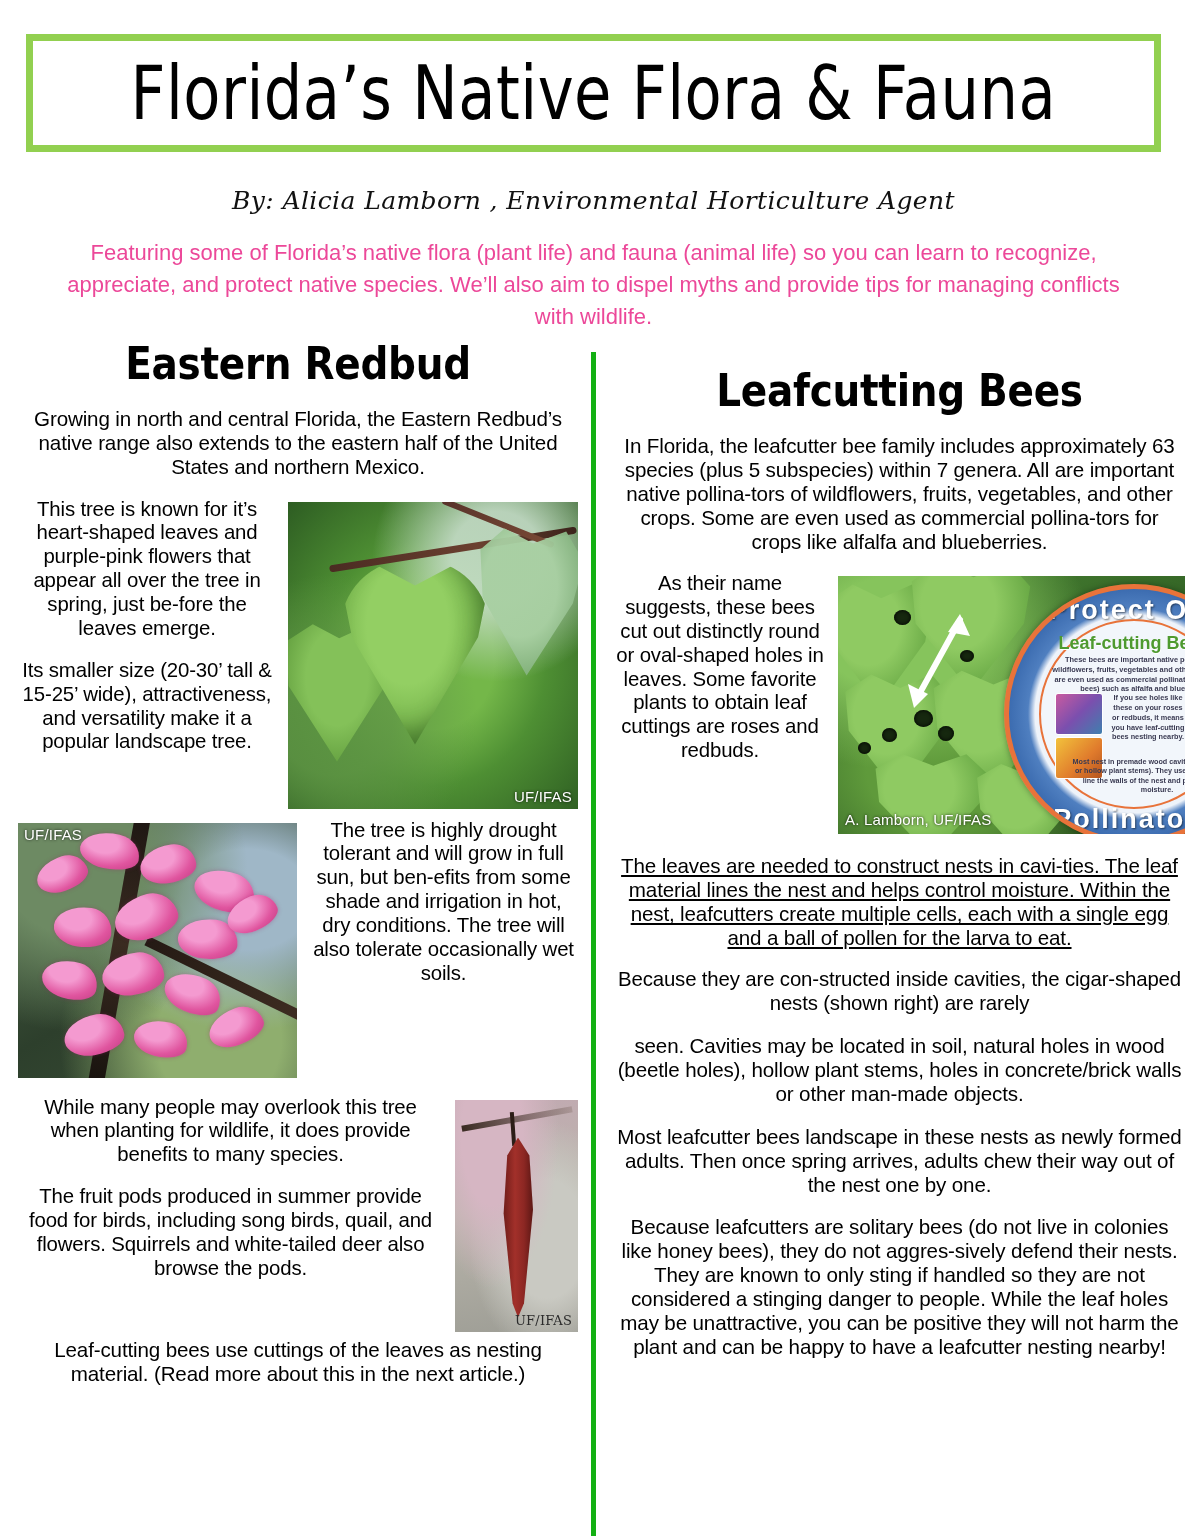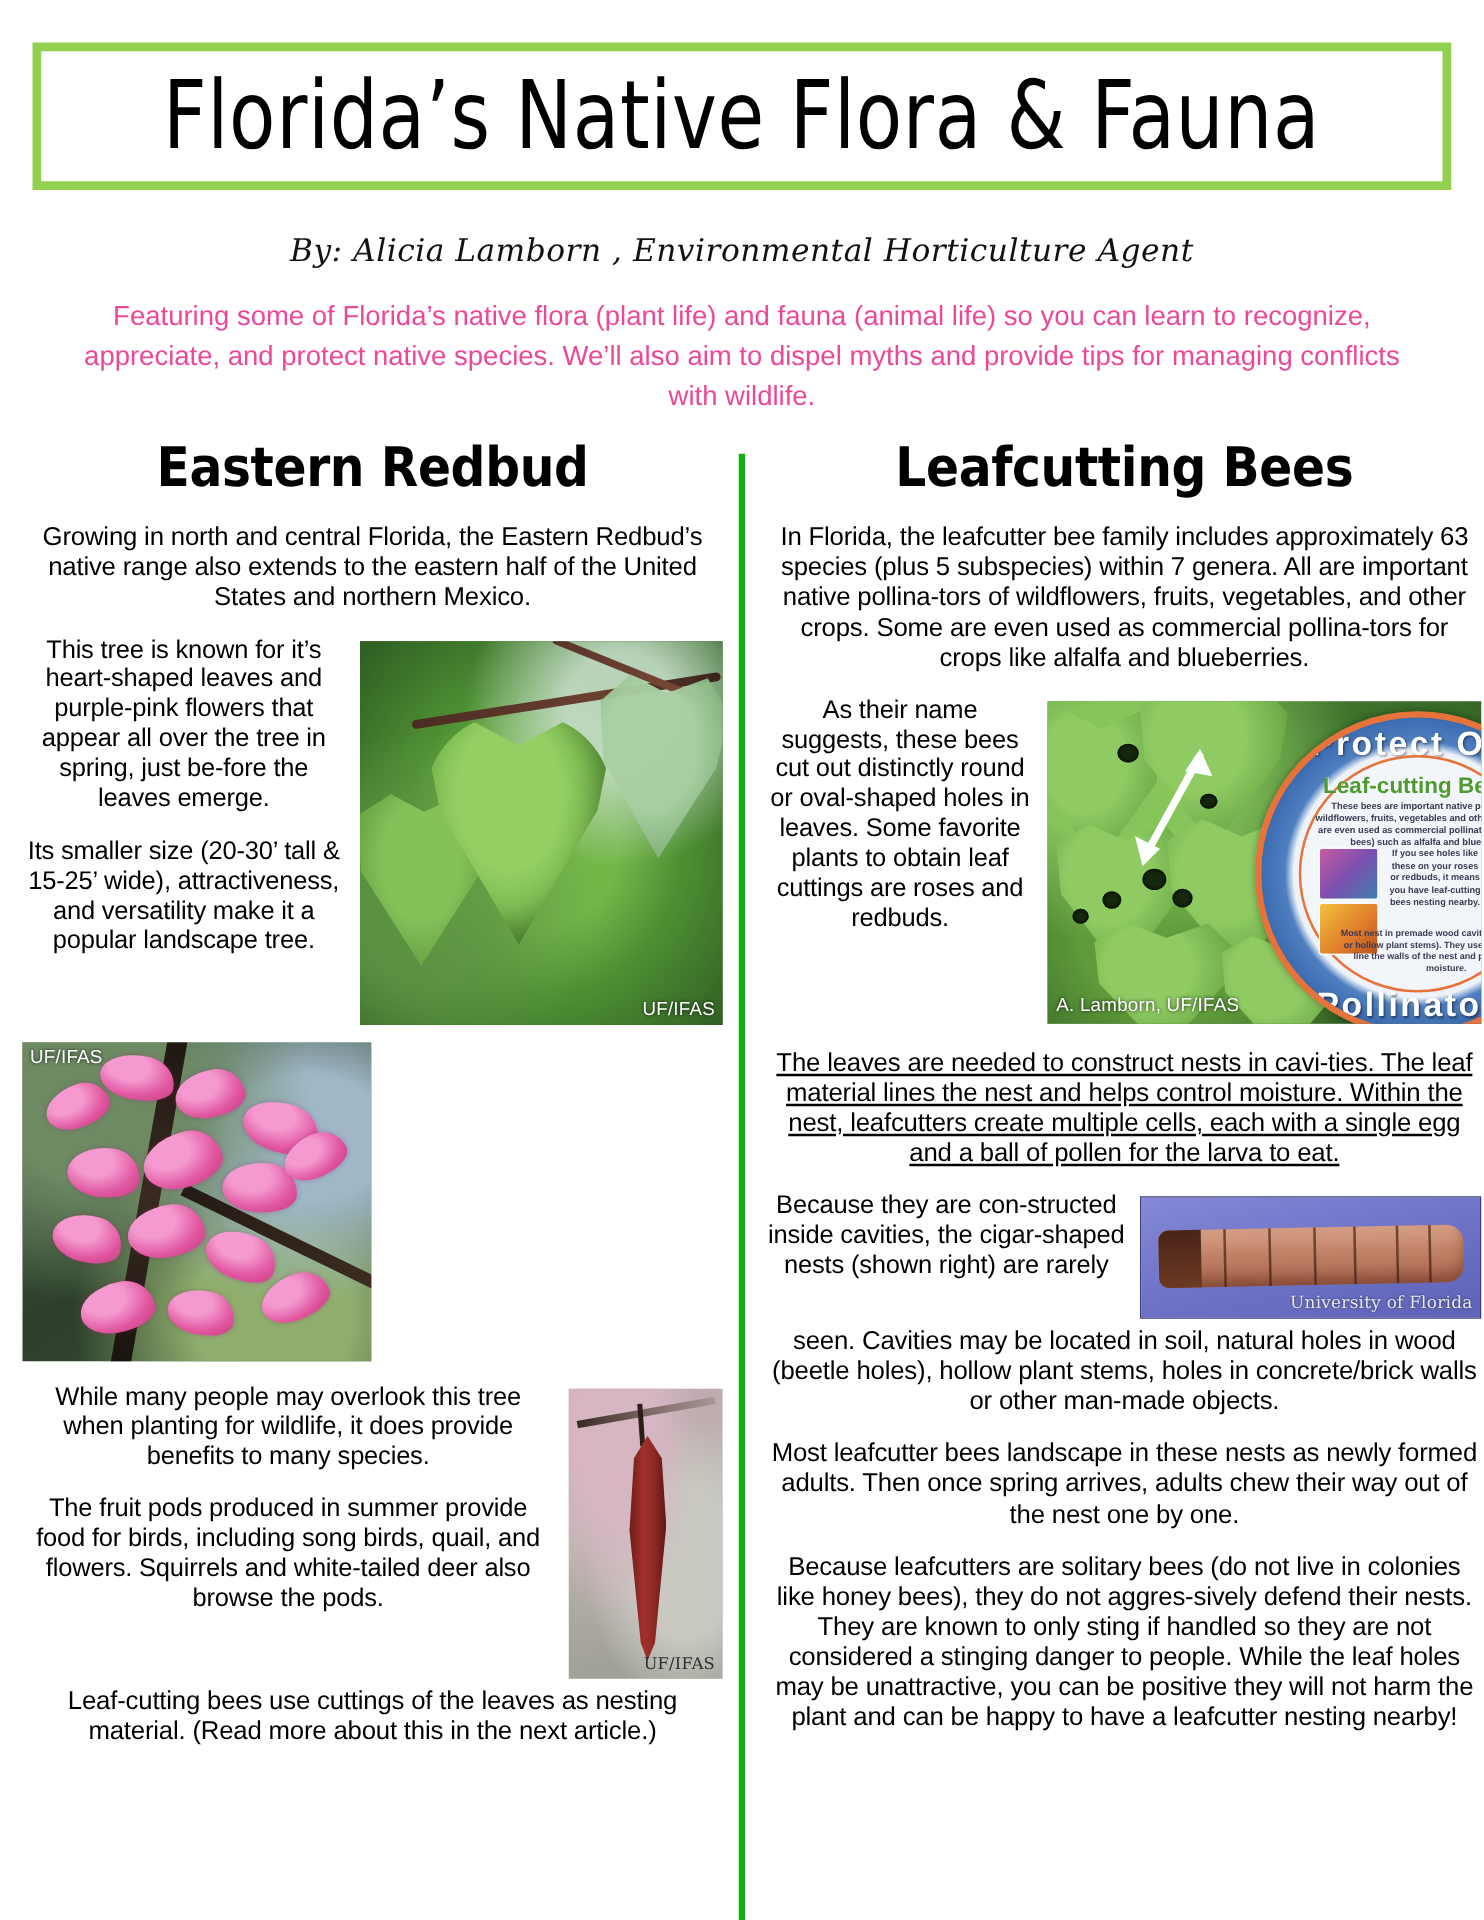--- a/index.html
+++ b/index.html
@@ -54,23 +54,23 @@
     text-align: center;
     font-family: "Liberation Sans", sans-serif;
     font-size: 22px;
     line-height: 1.46;
     color: #ec4899;
   }
 
   
   .columns {
     position: relative;
-    margin-top: 20px;
+    margin-top: 9px;
     display: flex;
-    align-items: flex-start;
+    align-items: center;
   }
   .col {
     box-sizing: border-box;
   }
   .col-left  { width: 594px; padding: 0 16px 0 18px; }
   .col-right { width: 593px; padding: 0 2px 0 20px; }
 
   .divider {
     position: absolute;
     left: 591px;
@@ -364,20 +364,21 @@
           <div class="bloom" style="left:208px; top:74px;  width:52px; height:34px; transform:rotate(-22deg);"></div>
           <div class="bloom" style="left:24px;  top:138px; width:56px; height:38px; transform:rotate(16deg);"></div>
           <div class="bloom" style="left:84px;  top:130px; width:62px; height:42px; transform:rotate(-6deg);"></div>
           <div class="bloom" style="left:146px; top:152px; width:58px; height:38px; transform:rotate(24deg);"></div>
           <div class="bloom" style="left:46px;  top:192px; width:60px; height:40px; transform:rotate(-10deg);"></div>
           <div class="bloom" style="left:116px; top:198px; width:54px; height:36px; transform:rotate(14deg);"></div>
           <div class="bloom" style="left:190px; top:186px; width:56px; height:36px; transform:rotate(-20deg);"></div>
           <div class="credit tl">UF/IFAS</div>
         </div>
       </div>
+      <p class="body narrow">The tree is highly drought tolerant and will grow in full sun, but ben-efits from some shade and irrigation in hot, dry conditions. The tree will also tolerate occasionally wet soils.</p>
     </div>
 
     <div class="clearfix" style="margin-top:12px;">
       <div class="fl-right">
         <div class="photo ph-pod">
           <div class="pod-twig"></div>
           <div class="pod-stem"></div>
           <div class="pod-body"></div>
           <div class="credit br dark">UF/IFAS</div>
         </div>
@@ -437,34 +438,20 @@
 
           <div class="credit bl">A. Lamborn, UF/IFAS</div>
         </div>
       </div>
       <p class="body narrow">As their name suggests, these bees cut out distinctly round or oval-shaped holes in leaves. Some favorite plants to obtain leaf cuttings are roses and redbuds.</p>
     </div>
 
     <p class="body" style="margin-top:14px;text-decoration:underline;">The leaves are needed to construct nests in cavi-ties. The leaf material lines the nest and helps control moisture.  Within the nest, leafcutters create multiple cells, each with a single egg and a ball of pollen for the larva to eat.</p>
 
     <div class="clearfix" style="margin-top:4px;">
-      <div class="fl-right">
-        <div class="photo ph-nest">
-          <div class="nest-body">
-            <div class="nest-cap"></div>
-            <div class="seg" style="left:52px;"></div>
-            <div class="seg" style="left:88px;"></div>
-            <div class="seg" style="left:124px;"></div>
-            <div class="seg" style="left:156px;"></div>
-            <div class="seg" style="left:190px;"></div>
-            <div class="seg" style="left:216px;"></div>
-          </div>
-          <div class="credit br serif-light">University of Florida</div>
-        </div>
-      </div>
       <p class="body narrow">Because they are con-structed inside cavities, the cigar-shaped nests (shown right) are rarely</p>
     </div>
 
     <p class="body">seen. Cavities may be located in soil, natural holes in wood (beetle holes), hollow plant stems, holes in concrete/brick walls or other man-made objects.</p>
     <p class="body">Most leafcutter bees landscape in these nests as newly formed adults. Then once spring arrives, adults chew their way out of the nest one by one.</p>
     <p class="body">Because leafcutters are solitary bees (do not live in colonies like honey bees), they do not aggres-sively defend their nests. They are known to only sting if handled so they are not considered a stinging danger to people. While the leaf holes may be unattractive, you can be positive they will not harm the plant and can be happy to have a leafcutter nesting nearby!</p>
   </div>
 </div>
 
 </body></html>

